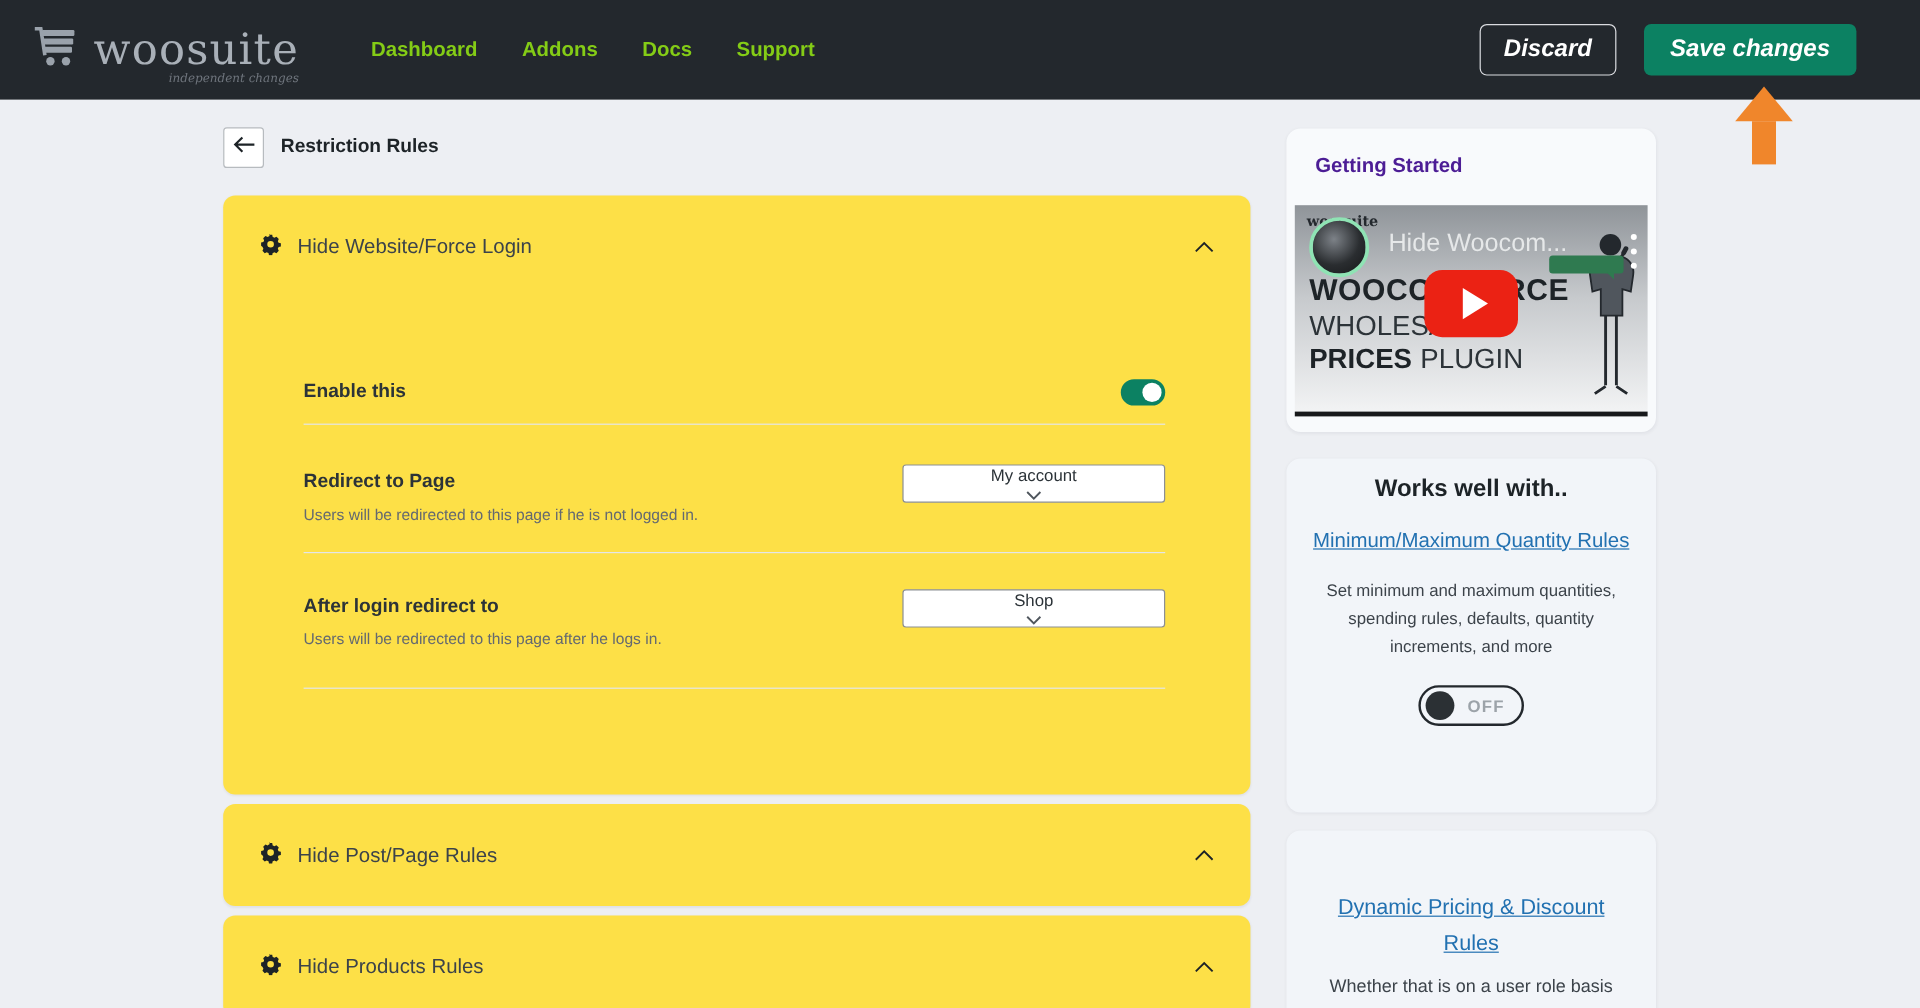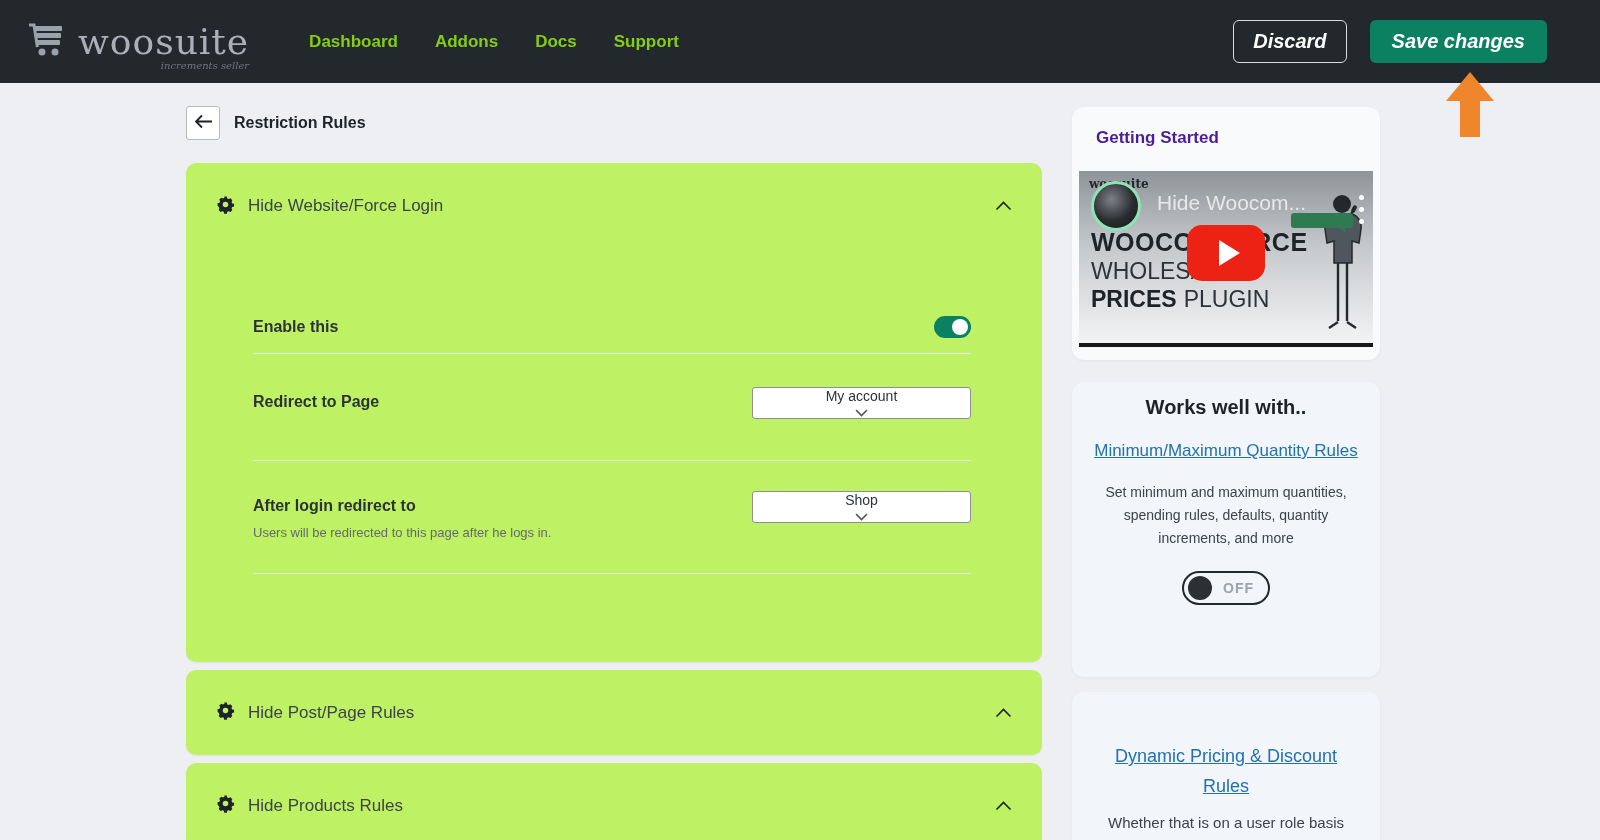--- a/index.html
+++ b/index.html
@@ -28,21 +28,21 @@
   .arrow-up { position:absolute; left:1446px; top:72px; width:48px; z-index:5; }
   .arrow-head { width:0; height:0; border-left:24px solid transparent; border-right:24px solid transparent; border-bottom:29px solid #f0862b; }
   .arrow-tail { width:20px; height:36px; background:#f0862b; margin:0 auto; }
 
   
   .back-row { position:absolute; left:186px; top:106px; display:flex; align-items:center; gap:14px; }
   .back-btn { width:34px; height:34px; background:#fff; border:1px solid #b7bbbf; border-radius:3px; display:flex; align-items:center; justify-content:center; cursor:pointer; }
   .page-title { font-size:16px; font-weight:700; color:#1d2327; }
 
   
-  .card { position:absolute; left:186px; width:856px; background:#bef264; border-radius:10px; box-shadow:0 1px 2px rgba(16,24,40,.06); }
+  .card { position:absolute; left:186px; width:856px; background:#fde047; border-radius:10px; box-shadow:0 1px 2px rgba(16,24,40,.06); }
   #card-force-login { top:163px; height:499px; }
   #card-post-page  { top:670px; height:85px; }
   #card-products   { top:763px; height:85px; }
   .card-header { display:flex; align-items:center; padding:0 30px; height:86px; cursor:pointer; }
   #card-post-page .card-header, #card-products .card-header { height:85px;align-items:center; }
   .card-title { margin-left:13px; font-size:17px; color:#3c434a; }
   .chevron { margin-left:auto; display:flex; }
 
   .field-row { position:absolute; left:67px; right:71px; }
   .divider { position:absolute; left:67px; right:71px; height:1px; background:#e4e6e8; }
@@ -103,21 +103,21 @@
         <path d="M3 3h5l3.4 22" stroke="#9aa2ab" stroke-width="3" fill="none"></path>
         <rect x="9" y="4" width="27" height="5" rx="1" fill="#9aa2ab"></rect>
         <rect x="10" y="11" width="25" height="5" rx="1" fill="#9aa2ab"></rect>
         <rect x="11" y="18" width="23" height="5" rx="1" fill="#9aa2ab"></rect>
         <circle cx="16" cy="30" r="3.5" fill="#9aa2ab"></circle>
         <circle cx="29" cy="30" r="3.5" fill="#9aa2ab"></circle>
       </svg>
     </span>
     <span class="brand-text">
       <span class="brand-name">woosuite</span>
-      <span class="brand-tagline">increments seller</span>
+      <span class="brand-tagline">independent changes</span>
     </span>
   </div>
   <div class="nav-links">
     <span class="nav-link">Dashboard</span>
     <span class="nav-link">Addons</span>
     <span class="nav-link">Docs</span>
     <span class="nav-link">Support</span>
   </div>
   <div class="nav-actions">
     <button class="btn btn-discard">Discard</button>
@@ -159,20 +159,21 @@
   <div class="field-row" id="row-enable">
     <span class="field-label" style="margin-top:0">Enable this</span>
     <span class="toggle-on">
         <span class="knob"></span>
       </span>
   </div>
   <div class="divider" id="div-1"></div>
 
   <div class="field-row" id="row-redirect">
     <span class="field-label">Redirect to Page</span>
+    <div class="field-help">Users will be redirected to this page if he is not logged in.</div>
     <div class="select-box">
       <span>My account</span>
       <span>
         <svg width="13" height="8" viewBox="0 0 13 8">
             <path d="M1 1l5.5 5.5L12 1" stroke="#50575e" stroke-width="1.6" fill="none"></path>
           </svg>
       </span>
     </div>
   </div>
   <div class="divider" id="div-2"></div>

